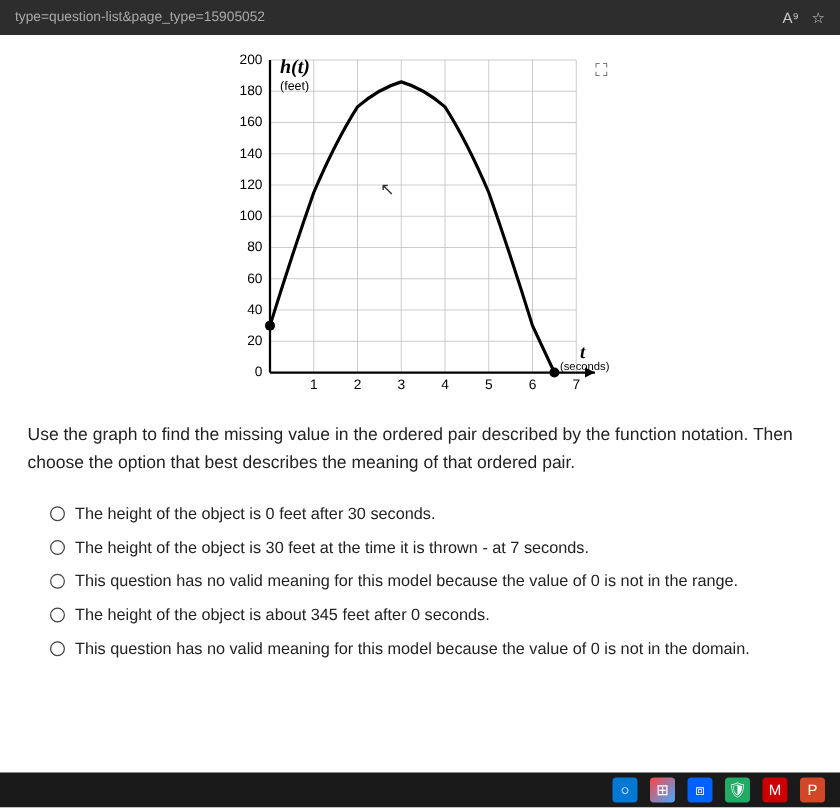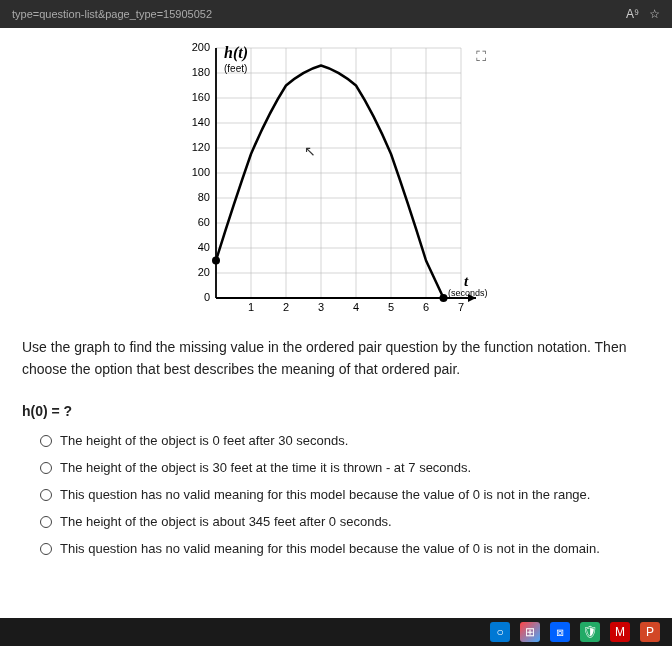--- a/index.html
+++ b/index.html
@@ -191,23 +191,22 @@
                  Q 207.5 75 225 116 
                  Q 242.5 166 260 222.5 
                  L 277.5 260" fill="none" stroke="#000" stroke-width="2.5"></path>
 
         <circle cx="50" cy="222.5" r="4" fill="#000"></circle>
         <circle cx="277.5" cy="260" r="4" fill="#000"></circle>
       </svg>
     </div>
   </div>
 
-  <p class="question-text">Use the graph to find the missing value in the ordered pair question by the function notation.  Then choose the option that best describes the meaning of that ordered pair.</p>
-
-  <p class="question-label">h(0) = ?</p>
+  <p class="question-text">Use the graph to find the missing value in the ordered pair described by the function notation.  Then choose the option that best describes the meaning of that ordered pair.</p>
+
 
   <div class="options">
     <label class="option">
       <span class="radio"></span>
       <span>The height of the object is 0 feet after 30 seconds.</span>
     </label>
     <label class="option">
       <span class="radio"></span>
       <span>The height of the object is 30 feet at the time it is thrown - at 7 seconds.</span>
     </label>

